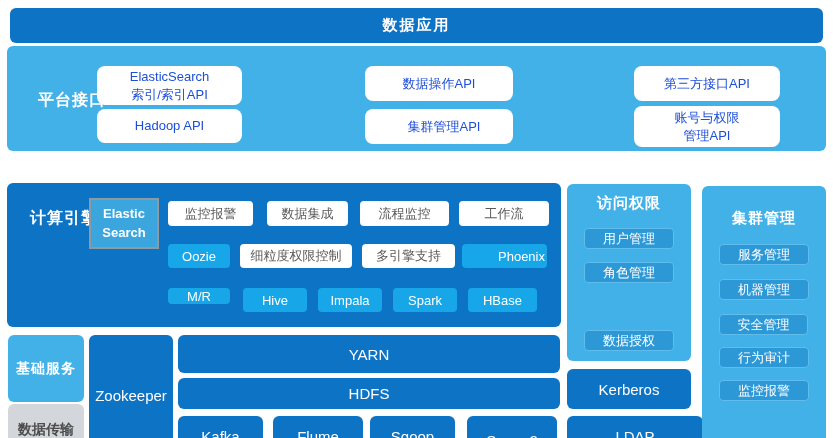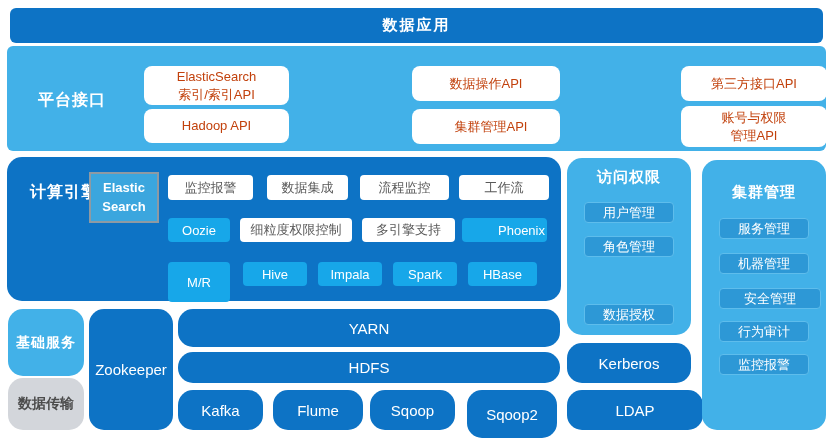--- a/index.html
+++ b/index.html
@@ -7,30 +7,30 @@
     position:relative;width:833px;height:438px;background:#ffffff;
     font-family:"Liberation Sans","DejaVu Sans",sans-serif;
     overflow:hidden;
   }
   .abs{position:absolute;box-sizing:border-box;}
   .center{display:flex;align-items:center;justify-content:center;text-align:center;}
   .col{display:flex;flex-direction:column;align-items:center;justify-content:center;text-align:center;}
   .dark{background:#0d73c5;color:#fff;}
   .lightbg{background:#42b1e8;}
   .graybg{background:#d3d6db;color:#4c4c4c;}
-  .whitebox{background:#fff;color:#c2410c;border-radius:8px;font-size:13px;line-height:1.32;margin-left:47px;}
+  .whitebox{background:#fff;color:#1d4ed8;border-radius:8px;font-size:13px;line-height:1.32;}
   .chip-white{background:#fff;color:#595959;border-radius:4px;font-size:13px;}
   .chip-sky{background:#17a7e9;color:#fff;border-radius:4px;font-size:13px;}
   .panel-btn{background:#2d98d6;border:1px solid #5ebdec;color:#fff;border-radius:4px;font-size:13px;}
   .sec-label{color:#fff;font-weight:bold;font-size:16px;letter-spacing:1px;}
   .panel-title{color:#fff;font-weight:bold;font-size:15px;letter-spacing:1px;}
   .appname{font-size:15px;}
   .bold{font-weight:bold;}
   .rounded6{border-radius:6px;}
-  .rounded3{border-radius:15px;}
+  .rounded3{border-radius:6px;margin-top:26px;}
   .elastic{
     background:#3ba6de;border:2px solid #8e9aa3;color:#fff;
     font-size:13px;font-weight:bold;line-height:1.45;
   }
 </style>
 </head>
 <body>
 
 <div id="canvas">
 
@@ -71,42 +71,42 @@
     <div class="abs chip-white center" style="left:161px;top:18px;width:85px;height:25px;">监控报警</div>
     <div class="abs chip-white center" style="left:260px;top:18px;width:81px;height:25px;">数据集成</div>
     <div class="abs chip-white center" style="left:353px;top:18px;width:89px;height:25px;">流程监控</div>
     <div class="abs chip-white center" style="left:452px;top:18px;width:90px;height:25px;">工作流</div>
 
     <div class="abs chip-sky center" style="left:161px;top:61px;width:62px;height:24px;">Oozie</div>
     <div class="abs chip-white center" style="left:233px;top:61px;width:112px;height:24px;">细粒度权限控制</div>
     <div class="abs chip-white center" style="left:355px;top:61px;width:93px;height:24px;">多引擎支持</div>
     <div class="abs chip-sky center" style="left:455px;top:61px;width:85px;height:24px;padding-left:34px;">Phoenix</div>
 
-    <div class="abs chip-sky center" style="left:161px;top:105px;width:62px;height:40px;">M/R</div>
+    <div class="abs chip-sky center" style="left:161px;top:105px;width:62px;height:16px;">M/R</div>
     <div class="abs chip-sky center" style="left:236px;top:105px;width:64px;height:24px;">Hive</div>
     <div class="abs chip-sky center" style="left:311px;top:105px;width:64px;height:24px;">Impala</div>
     <div class="abs chip-sky center" style="left:386px;top:105px;width:64px;height:24px;">Spark</div>
     <div class="abs chip-sky center" style="left:461px;top:105px;width:69px;height:24px;">HBase</div>
   </div>
 
   <div class="abs lightbg rounded3" style="left:567px;top:158px;width:124px;height:177px;">
     <div class="abs panel-title" style="left:0;right:0;top:10px;text-align:center;">访问权限</div>
     <div class="abs panel-btn center" style="left:17px;top:44px;width:90px;height:21px;">用户管理</div>
     <div class="abs panel-btn center" style="left:17px;top:78px;width:90px;height:21px;">角色管理</div>
     <div class="abs panel-btn center" style="left:17px;top:146px;width:90px;height:21px;">数据授权</div>
   </div>
 
   <div class="abs dark rounded3 center appname" style="left:567px;top:343px;width:124px;height:40px;">Kerberos</div>
   <div class="abs dark rounded3 center appname" style="left:567px;top:390px;width:136px;height:40px;">LDAP</div>
 
   <div class="abs lightbg rounded3" style="left:702px;top:160px;width:124px;height:270px;">
     <div class="abs panel-title" style="left:0;right:0;top:23px;text-align:center;">集群管理</div>
     <div class="abs panel-btn center" style="left:17px;top:58px;width:90px;height:21px;">服务管理</div>
     <div class="abs panel-btn center" style="left:17px;top:93px;width:90px;height:21px;">机器管理</div>
-    <div class="abs panel-btn center" style="left:17px;top:128px;width:102px;height:21px;">安全管理</div>
+    <div class="abs panel-btn center" style="left:17px;top:128px;width:89px;height:21px;">安全管理</div>
     <div class="abs panel-btn center" style="left:17px;top:161px;width:90px;height:21px;">行为审计</div>
     <div class="abs panel-btn center" style="left:17px;top:194px;width:90px;height:21px;">监控报警</div>
   </div>
 
   <div class="abs lightbg rounded3 center sec-label" style="left:8px;top:309px;width:76px;height:67px;font-size:14px;">基础服务</div>
   <div class="abs graybg rounded3 center bold" style="left:8px;top:378px;width:76px;height:52px;font-size:14px;">数据传输</div>
 
   <div class="abs dark rounded3 center appname" style="left:89px;top:309px;width:84px;height:121px;">Zookeeper</div>
 
   <div class="abs dark rounded3 center appname" style="left:178px;top:309px;width:382px;height:38px;">YARN</div>

